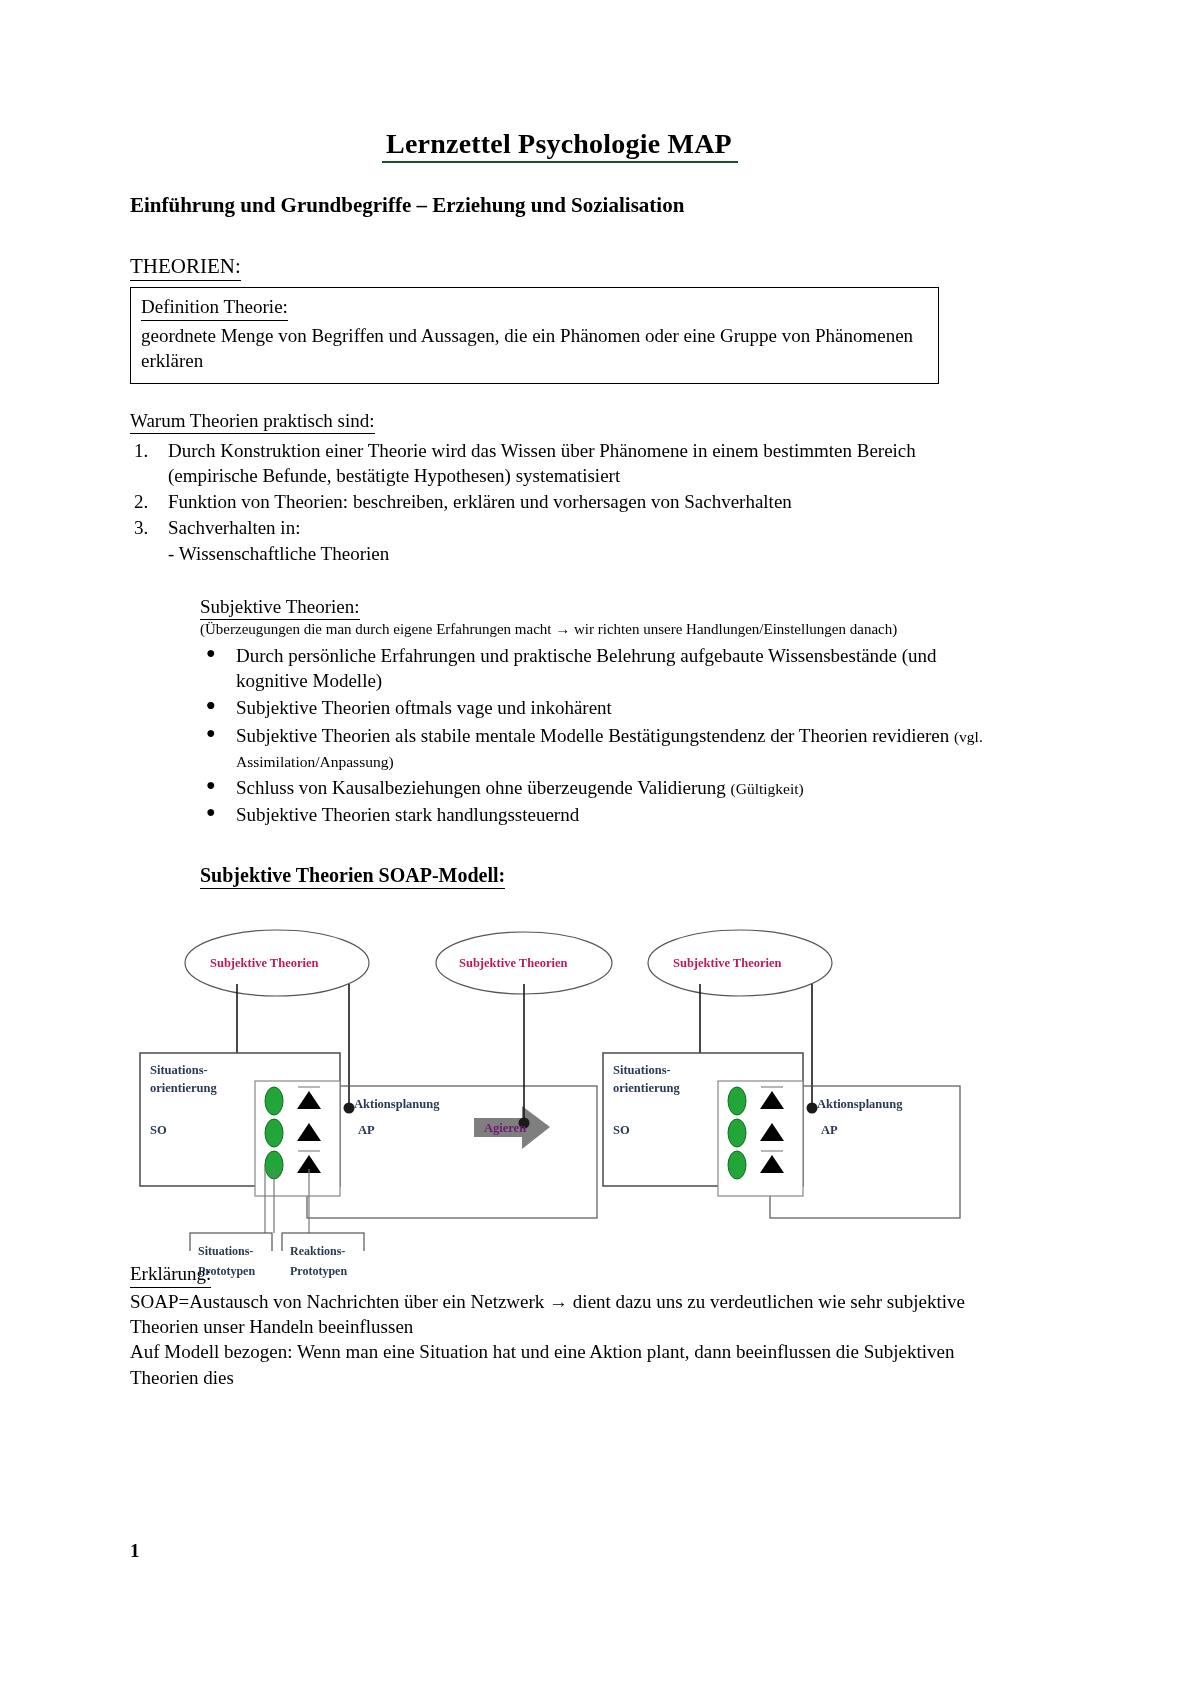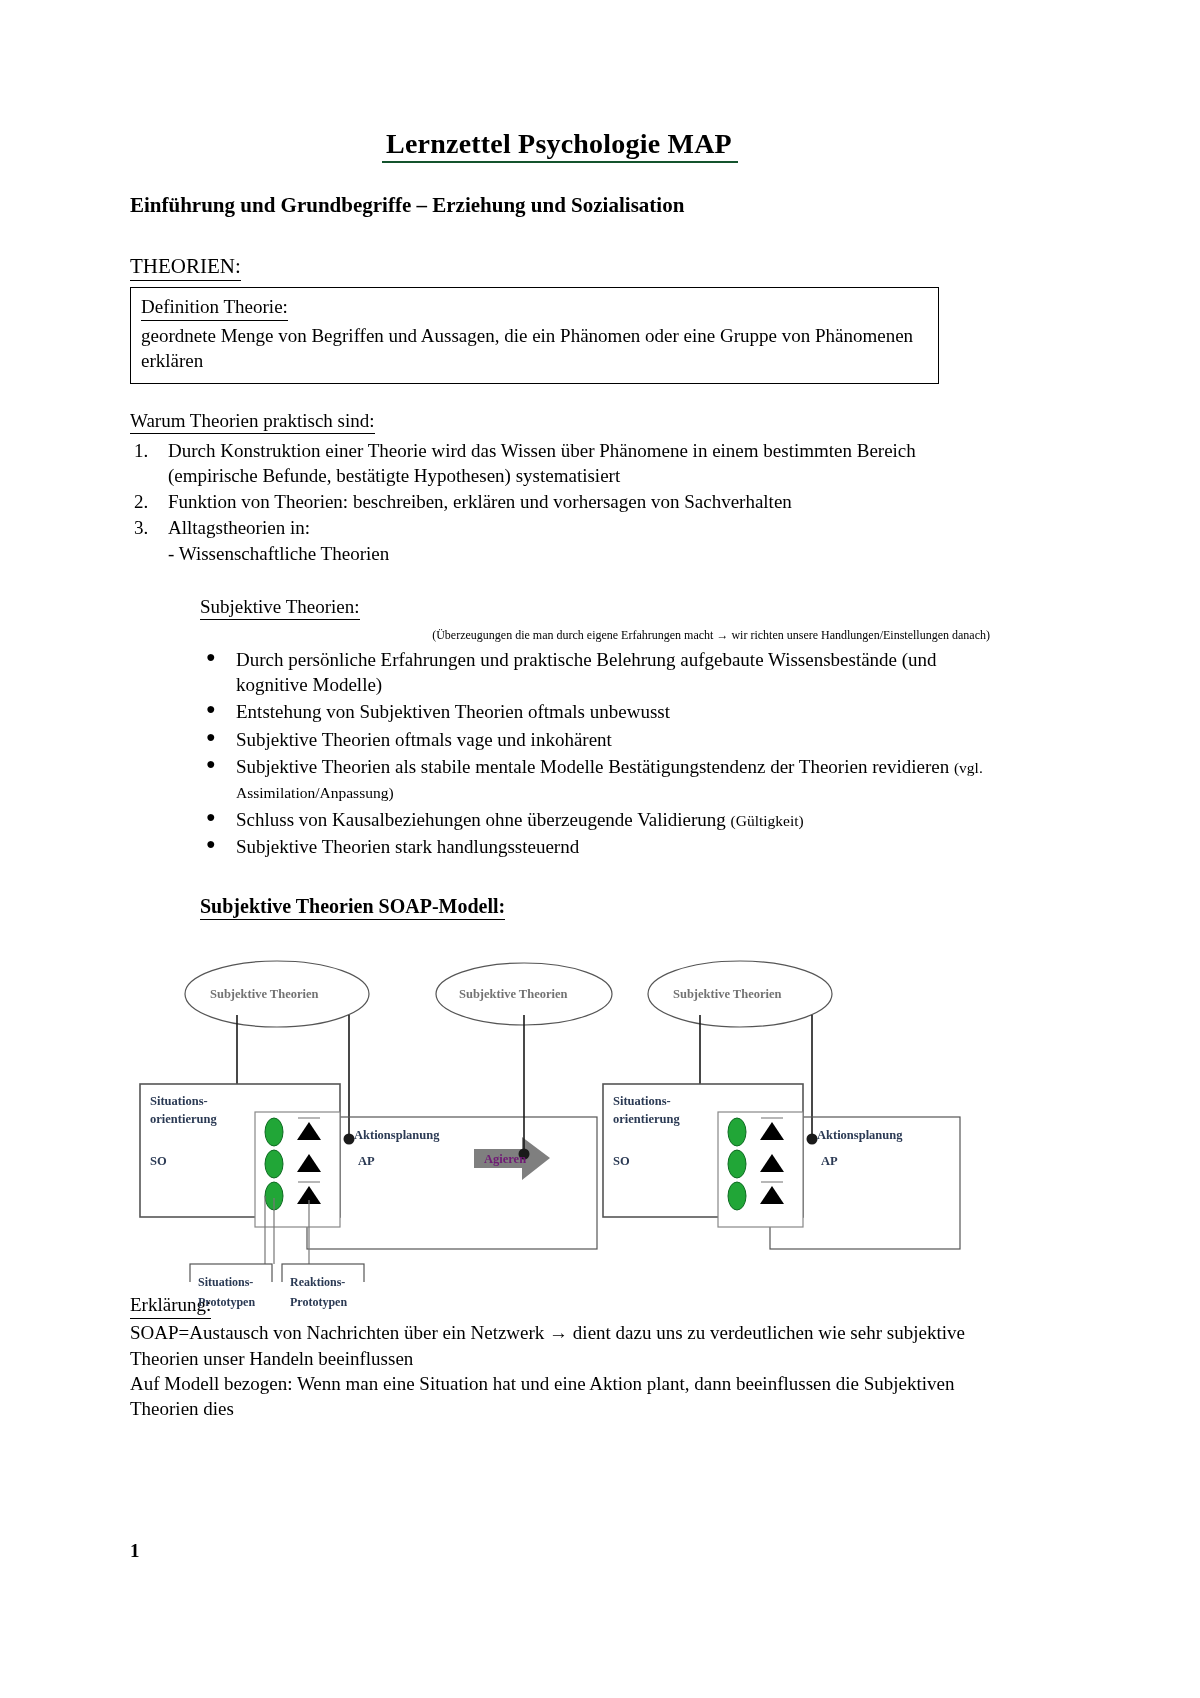--- a/index.html
+++ b/index.html
@@ -101,24 +101,23 @@
     font-size: 19px;
     line-height: 1.32;
     padding-left: 38px;
   }
 
   .indent-block {
     margin-left: 70px;
     margin-top: 30px;
   }
   .paren-note {
-    font-size: 12px;
+    font-size: 15px;
     line-height: 1.3;
-    margin-top: 8px;
-    text-align: right;
+    margin-top: 0;
   }
   .bul-list {
     font-size: 19px;
     line-height: 1.33;
     margin: 3px 0 0 0;
     padding: 0;
     list-style: none;
   }
   .bul-list > li {
     position: relative;
@@ -147,21 +146,21 @@
   .dg-label {
     position: absolute;
     font-size: 12.5px;
     font-weight: bold;
     color: #2b3a54;
     font-family: "Liberation Serif", "DejaVu Serif", serif;
     white-space: nowrap;
   }
   .dg-label.ellipse-label {
     font-size: 12.5px;
-    color: #737373;
+    color: #be185d;
   }
   .dg-label.agieren {
     color: #701a75;
     font-size: 12.5px;
   }
   .dg-label.proto {
     font-size: 12px;
     line-height: 1.35;
     color: #2b3a54;
     white-space: normal;
@@ -217,40 +216,40 @@
       <li>
         <span class="marker">1.</span>
         <span>Durch Konstruktion einer Theorie wird das Wissen über Phänomene in einem bestimmten Bereich (empirische Befunde, bestätigte Hypothesen) systematisiert</span>
       </li>
       <li>
         <span class="marker">2.</span>
         <span>Funktion von Theorien: beschreiben, erklären und vorhersagen von Sachverhalten</span>
       </li>
       <li>
         <span class="marker">3.</span>
-        <span>Alltagstheorien in:</span>
+        <span>Sachverhalten in:</span>
       </li>
     </ul>
 
     <div class="dash-line">- Wissenschaftliche Theorien</div>
 
     <div class="indent-block">
       <div style="font-size:19px;">
         <span class="u-label">Subjektive Theorien:</span>
       </div>
       <div class="paren-note">(Überzeugungen die man durch eigene Erfahrungen macht → wir richten unsere Handlungen/Einstellungen danach)</div>
 
       <ul class="bul-list">
         <li>
           <span class="bullet">●</span>
           <span>Durch persönliche Erfahrungen und praktische Belehrung aufgebaute Wissensbestände (und kognitive Modelle)</span><span class="small-paren"></span>
         </li>
         <li>
           <span class="bullet">●</span>
-          <span>Entstehung von Subjektiven Theorien oftmals unbewusst</span><span class="small-paren"></span>
+          <span class="small-paren"></span>
         </li>
         <li>
           <span class="bullet">●</span>
           <span>Subjektive Theorien oftmals vage und inkohärent</span><span class="small-paren"></span>
         </li>
         <li>
           <span class="bullet">●</span>
           <span>Subjektive Theorien als stabile mentale Modelle Bestätigungstendenz der Theorien revidieren </span><span class="small-paren">(vgl. Assimilation/Anpassung)</span>
         </li>
         <li>

